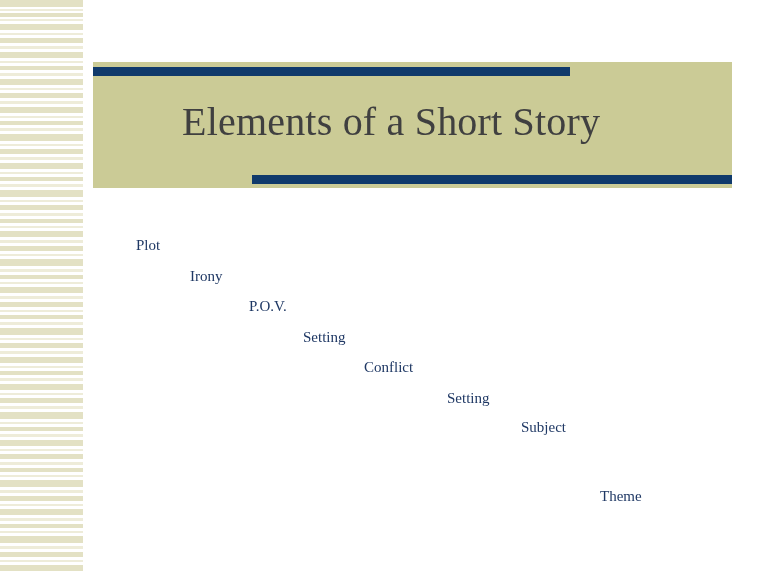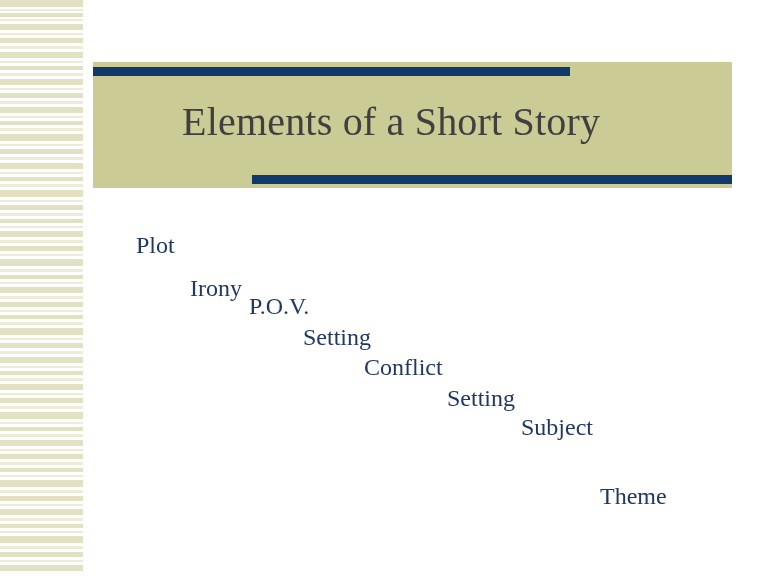--- a/index.html
+++ b/index.html
@@ -82,21 +82,21 @@
   
   #cascade-list {
     position: absolute;
     left: 0;
     top: 0;
     width: 768px;
     height: 576px;
   }
   .cascade-item {
     position: absolute;
-    font-size: 24px;
+    font-size: 15px;
     line-height: 22px;
     color: #1f3864;
     white-space: nowrap;
   }
 </style>
 </head>
 <body>
 
 <div id="slide">
 
@@ -186,21 +186,21 @@
       <div class="stripe" style="top: 565px; height: 6px;"></div>
     </div>
 
   <div id="title-banner"></div>
   <div id="title-rule-top"></div>
   <div id="title-rule-bottom"></div>
   <div id="slide-title">Elements of a Short Story</div>
 
   <div id="cascade-list">
       <div class="cascade-item" style="left: 136px; top: 234px;">Plot</div>
-      <div class="cascade-item" style="left: 190px; top: 277px;">Irony</div>
+      <div class="cascade-item" style="left: 190px; top: 265px;">Irony</div>
       <div class="cascade-item" style="left: 249px; top: 295px;">P.O.V.</div>
       <div class="cascade-item" style="left: 303px; top: 326px;">Setting</div>
       <div class="cascade-item" style="left: 364px; top: 356px;">Conflict</div>
       <div class="cascade-item" style="left: 447px; top: 387px;">Setting</div>
       <div class="cascade-item" style="left: 521px; top: 416px;">Subject</div>
       <div class="cascade-item" style="left: 600px; top: 448px; margin-top: 37px;">Theme</div>
     </div>
 
 </div>
 

